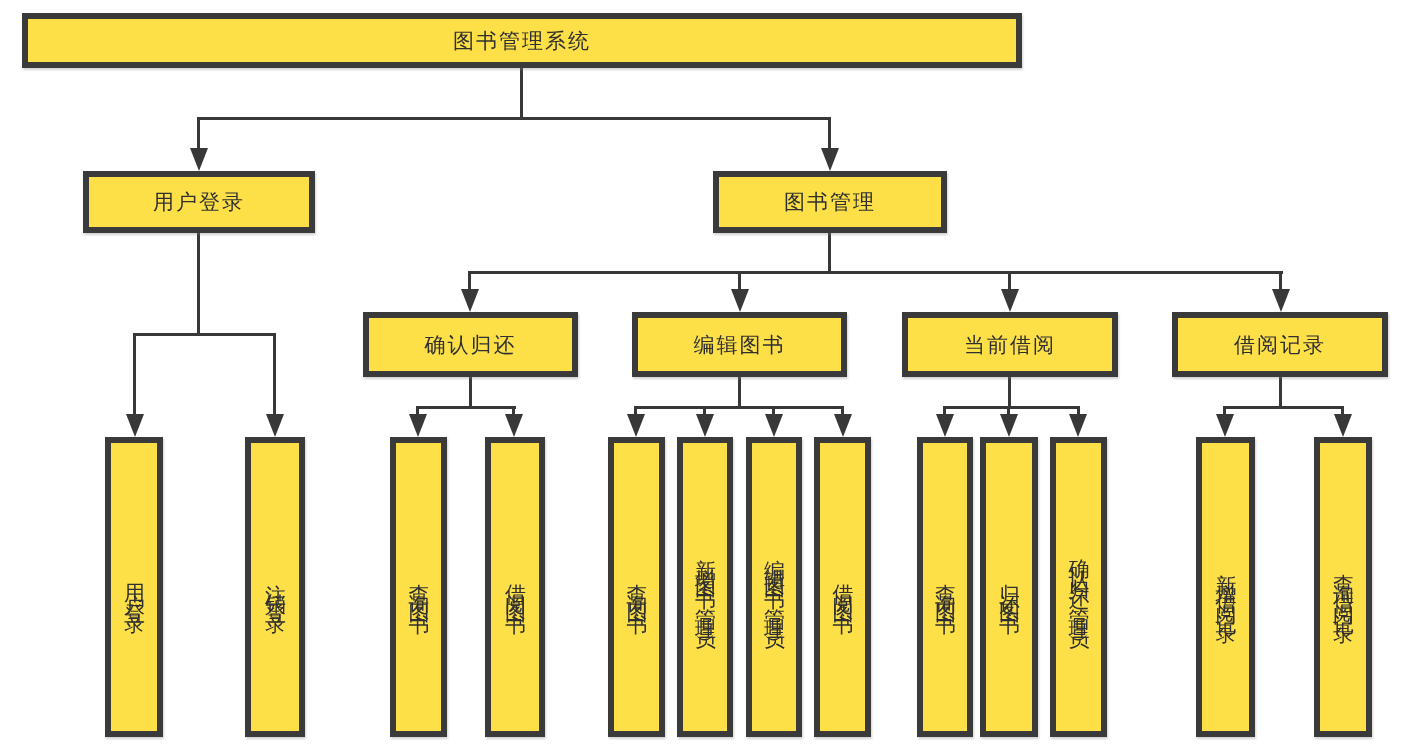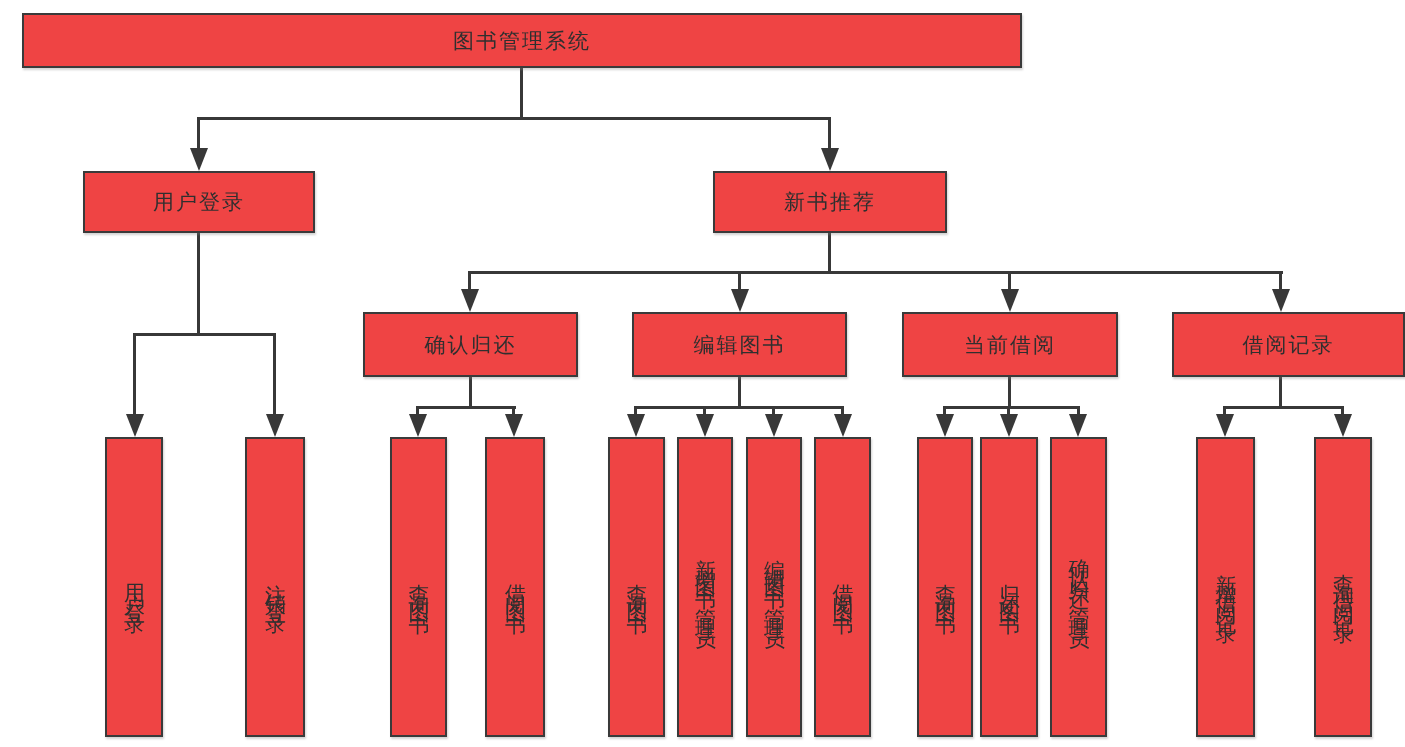--- a/index.html
+++ b/index.html
@@ -1,22 +1,22 @@
 <!DOCTYPE html>
 <html><head>
 <meta charset="utf-8">
 <style>
   html,body{margin:0;padding:0;background:#ffffff;}
   .canvas{
     position:relative;width:1405px;height:747px;background:#ffffff;
     font-family:"DejaVu Sans","Liberation Sans",sans-serif;overflow:hidden;
   }
   .box{
-    position:absolute;box-sizing:border-box;background:#ef4444;
-    border:2px solid #84cc16;display:flex;align-items:center;justify-content:center;
+    position:absolute;box-sizing:border-box;background:#fde047;
+    border:6px solid #84cc16;display:flex;align-items:center;justify-content:center;
     color:#2f2f2f;box-shadow:1px 2px 2px rgba(130,130,130,0.35);
   }
   .hlabel{font-size:21px;letter-spacing:2px;white-space:nowrap;}
   .leaf .vlabel{
     writing-mode:vertical-rl;text-orientation:mixed;
     font-size:21px;letter-spacing:10px;line-height:1;white-space:nowrap;
   }
   .hline,.vline{position:absolute;background:#383838;}
   .hline{height:3px;}
   .vline{width:3px;}
@@ -96,33 +96,33 @@
   <div class="arrow" style="left: 1334px; top: 414px; border-top-color: rgb(56, 56, 56);"></div>
 
   <div class="box" style="left: 22px; top: 13px; width: 1000px; height: 55px; border-color: rgb(58, 58, 58); color: rgb(47, 47, 47);">
     <span class="hlabel">图书管理系统</span>
   </div>
 
   <div class="box" style="left: 83px; top: 171px; width: 232px; height: 62px; border-color: rgb(58, 58, 58); color: rgb(47, 47, 47);">
     <span class="hlabel">用户登录</span>
   </div>
   <div class="box" style="left: 713px; top: 171px; width: 234px; height: 62px; border-color: rgb(58, 58, 58); color: rgb(47, 47, 47);">
-    <span class="hlabel">新书推荐</span>
+    <span class="hlabel">图书管理</span>
   </div>
 
   <div class="box" style="left: 363px; top: 312px; width: 215px; height: 65px; border-color: rgb(58, 58, 58); color: rgb(47, 47, 47);">
     <span class="hlabel">确认归还</span>
   </div>
   <div class="box" style="left: 632px; top: 312px; width: 215px; height: 65px; border-color: rgb(58, 58, 58); color: rgb(47, 47, 47);">
     <span class="hlabel">编辑图书</span>
   </div>
   <div class="box" style="left: 902px; top: 312px; width: 216px; height: 65px; border-color: rgb(58, 58, 58); color: rgb(47, 47, 47);">
     <span class="hlabel">当前借阅</span>
   </div>
-  <div class="box" style="left: 1172px; top: 312px; width: 233px; height: 65px; border-color: rgb(58, 58, 58); color: rgb(47, 47, 47);">
+  <div class="box" style="left: 1172px; top: 312px; width: 216px; height: 65px; border-color: rgb(58, 58, 58); color: rgb(47, 47, 47);">
     <span class="hlabel">借阅记录</span>
   </div>
 
   <div class="box leaf" style="left: 105px; top: 437px; width: 58px; height: 300px; border-color: rgb(58, 58, 58); color: rgb(47, 47, 47);">
     <span class="vlabel">用户登录</span>
   </div>
   <div class="box leaf" style="left: 245px; top: 437px; width: 60px; height: 300px; border-color: rgb(58, 58, 58); color: rgb(47, 47, 47);">
     <span class="vlabel">注销登录</span>
   </div>
 

